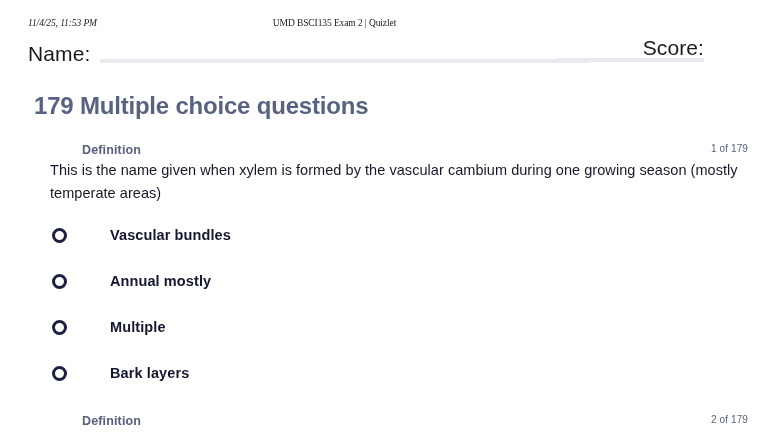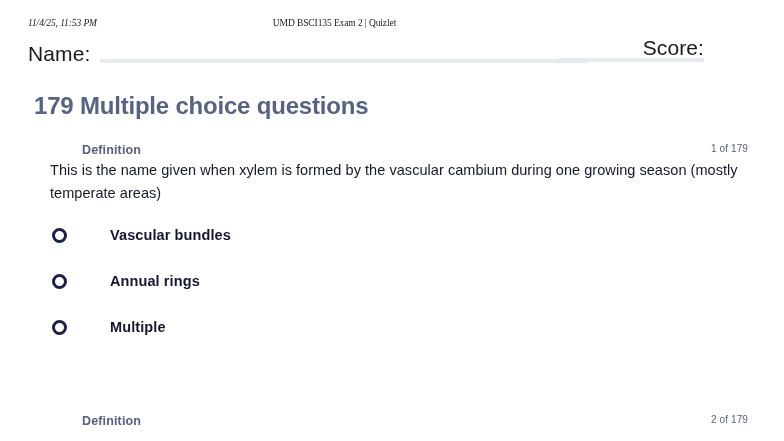--- a/index.html
+++ b/index.html
@@ -189,25 +189,29 @@
     <span class="q-counter">1 of 179</span>
   </div>
   <div class="q-prompt">This is the name given when xylem is formed by the vascular cambium during one growing season (mostly temperate areas)</div>
   <div class="q-options">
     <div class="option">
       <span class="option-marker"></span>
       <span class="option-label">Vascular bundles</span>
     </div>
     <div class="option">
       <span class="option-marker"></span>
-      <span class="option-label">Annual rings</span>
+      <span class="option-label">Annual mostly</span>
     </div>
     <div class="option">
       <span class="option-marker"></span>
       <span class="option-label">Multiple</span>
+    </div>
+    <div class="option">
+      <span class="option-marker"></span>
+      <span class="option-label">Bark layers</span>
     </div>
   </div>
 </div>
 
 <div class="question q-2">
   <div class="q-meta">
     <span class="q-kind">Definition</span>
     <span class="q-counter">2 of 179</span>
   </div>
 </div>

